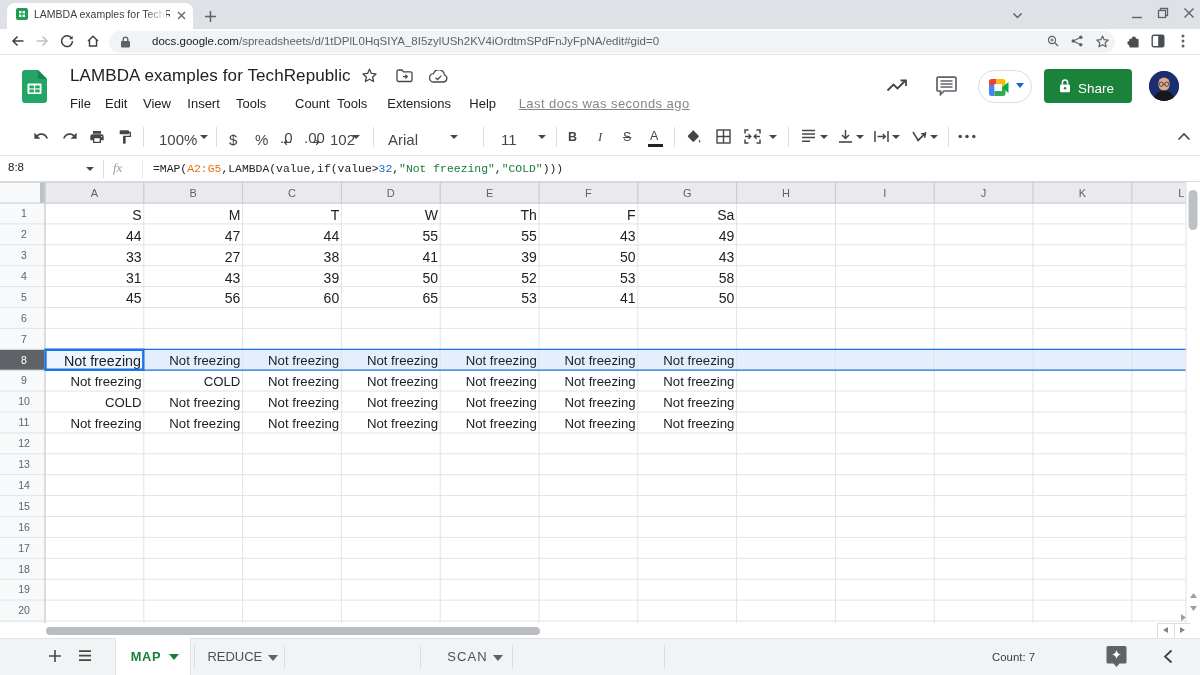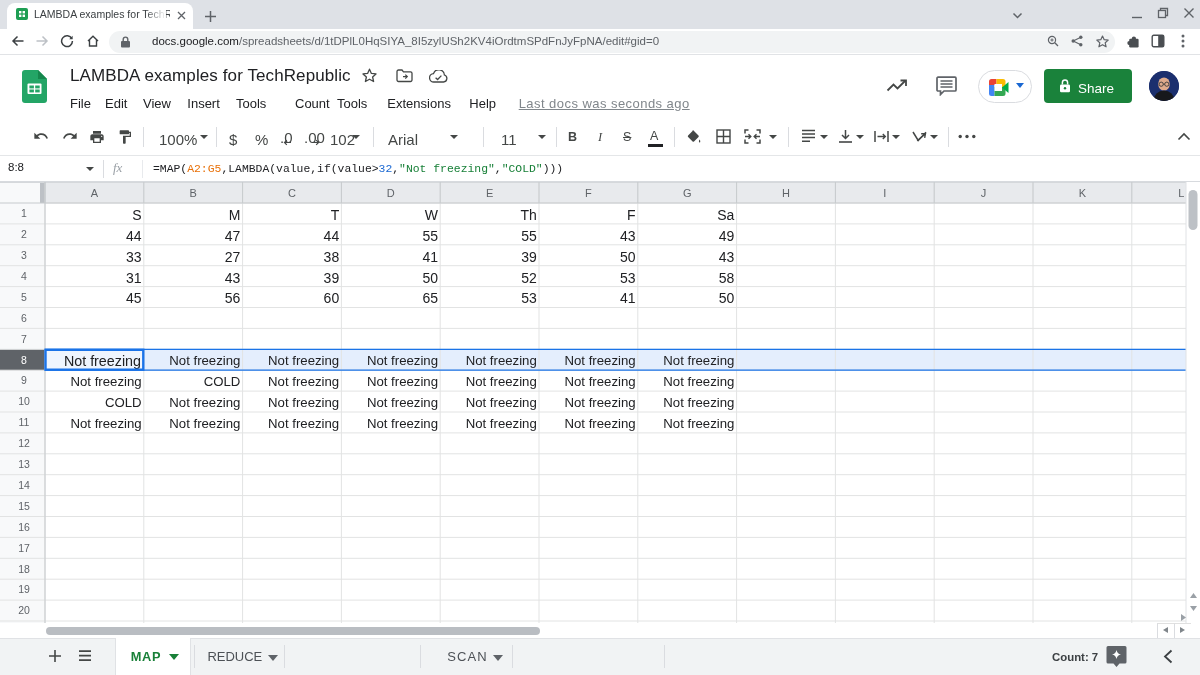--- a/index.html
+++ b/index.html
@@ -494,21 +494,21 @@
       <span style="position:absolute;left:15px;top:11px;font-size:12.8px;font-weight:bold;letter-spacing:0.7px;color:#188038">MAP</span>
       <span style="position:absolute;left:53px;top:16px;width:0;height:0;border-left:5.5px solid transparent;border-right:5.5px solid transparent;border-top:6px solid #188038"></span>
     </div>
 <div class="sheettab" style="left:207.4px;color:#4d5156">REDUCE<span class="caret"></span></div>
 <div class="sheettab" style="left:447.3px;color:#4d5156;letter-spacing:1.1px">SCAN<span class="caret" style="margin-left:5px"></span></div>
 <div class="abs" style="left:194px;top:645px;width:1px;height:23px;background:#dadce0"></div>
 <div class="abs" style="left:284px;top:645px;width:1px;height:23px;background:#dadce0"></div>
 <div class="abs" style="left:420px;top:645px;width:1px;height:23px;background:#dadce0"></div>
 <div class="abs" style="left:512px;top:645px;width:1px;height:23px;background:#dadce0"></div>
 <div class="abs" style="left:664px;top:645px;width:1px;height:23px;background:#dadce0"></div>
-<div class="abs" style="left:1052px;top:650.5px;font-size:11.4px;font-weight:bold;color:#3c4043">Count: 7</div>
+<div class="abs" style="left:992px;top:650.5px;font-size:11.4px;font-weight:normal;color:#3c4043">Count: 7</div>
 <svg class="ic" style="left:1106px;top:645px" width="21" height="23" viewBox="0 0 21 23">
       <path d="M2 1 H19 a1.5 1.5 0 0 1 1.5 1.5 V17 a1.5 1.5 0 0 1 -1.5 1.5 H13.5 L10.5 22 L7.5 18.5 H2 A1.5 1.5 0 0 1 0.5 17 V2.5 A1.5 1.5 0 0 1 2 1 Z" fill="#5f6368"></path>
       <path d="M10.5 3.4 c0.7 2.9 1.6 3.8 4.5 4.5 c-2.9 0.7 -3.8 1.6 -4.5 4.5 c-0.7 -2.9 -1.6 -3.8 -4.5 -4.5 c2.9 -0.7 3.8 -1.6 4.5 -4.5 Z" fill="#fff" transform="translate(0,1.6)"></path>
     </svg>
 <svg class="ic" style="left:1163px;top:649px" width="10" height="15" viewBox="0 0 10 15">
       <path d="M8.5 1.5 L2 7.5 L8.5 13.5" stroke="#3c4043" stroke-width="1.8" fill="none"></path>
     </svg>
 
 </div>
 </body></html>

